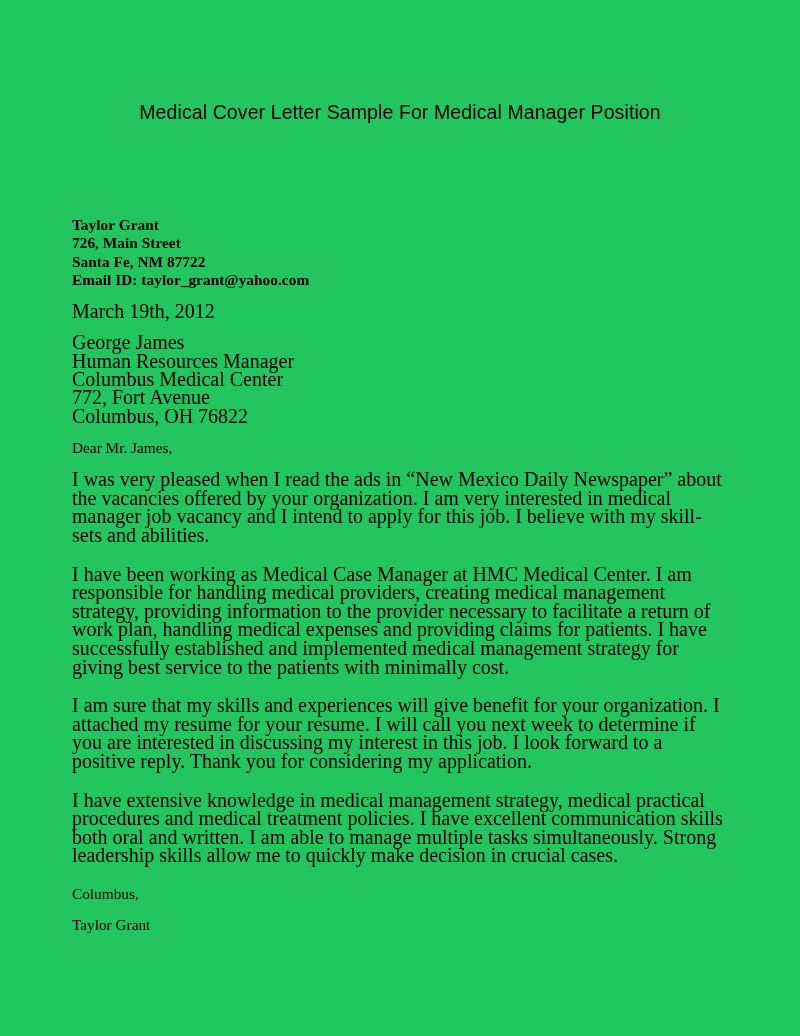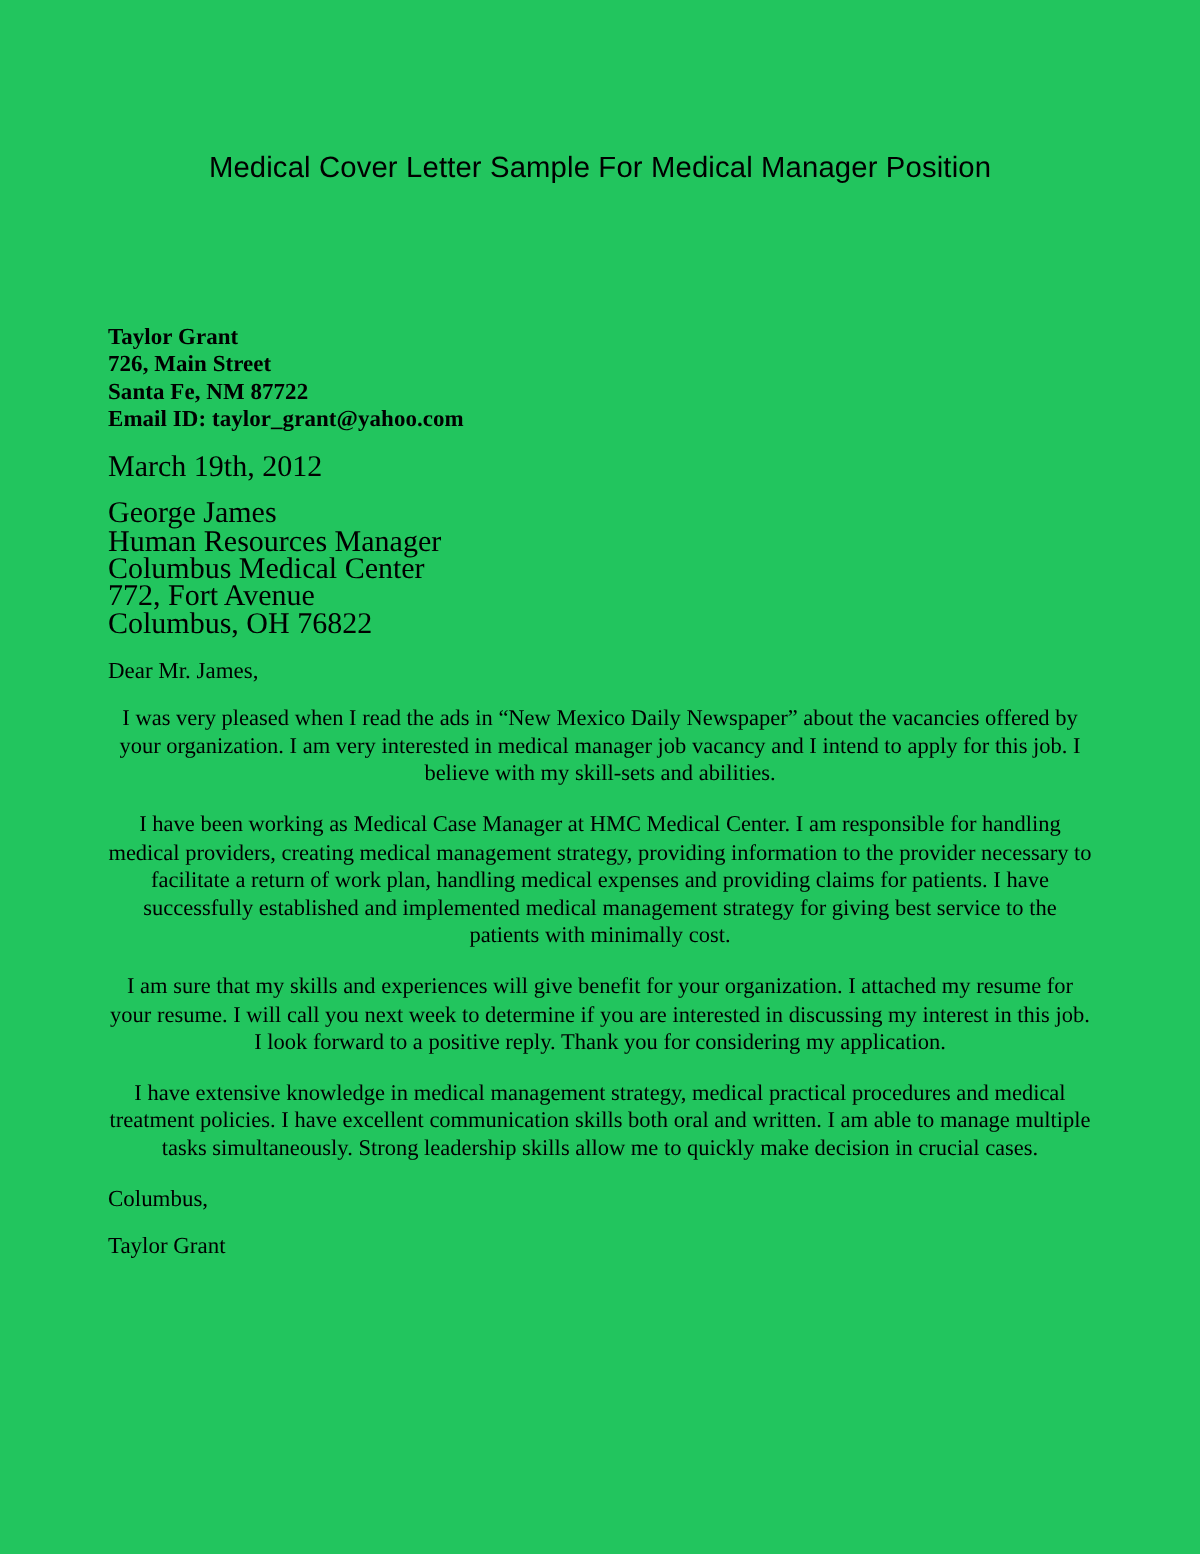--- a/index.html
+++ b/index.html
@@ -73,23 +73,23 @@
   }
 
   .salutation {
     margin-top: 14px;
     font-size: 15.3px;
     line-height: 18.3px;
   }
 
   .body-paragraph {
     margin-top: 13px;
-    font-size: 15px;
+    font-size: 20px;
     line-height: 18.6px;
-    text-align: center;
+    text-align: left;
   }
 
   .closing {
     margin-top: 14px;
     font-size: 15.3px;
     line-height: 18.3px;
   }
 
   .signature {
     margin-top: 13px;

